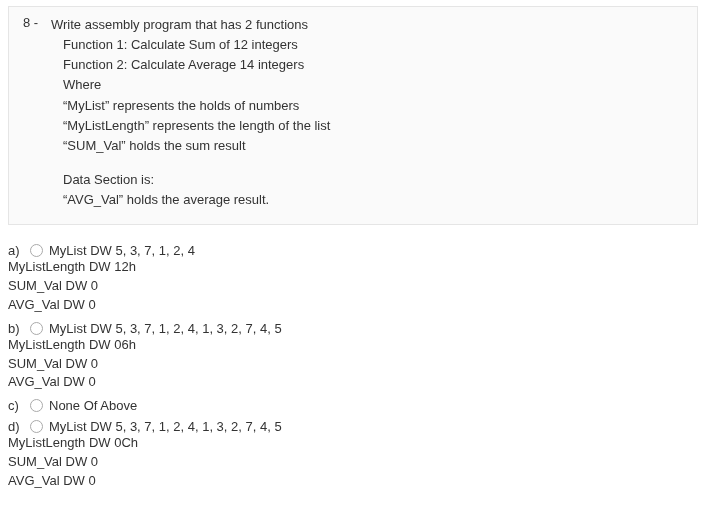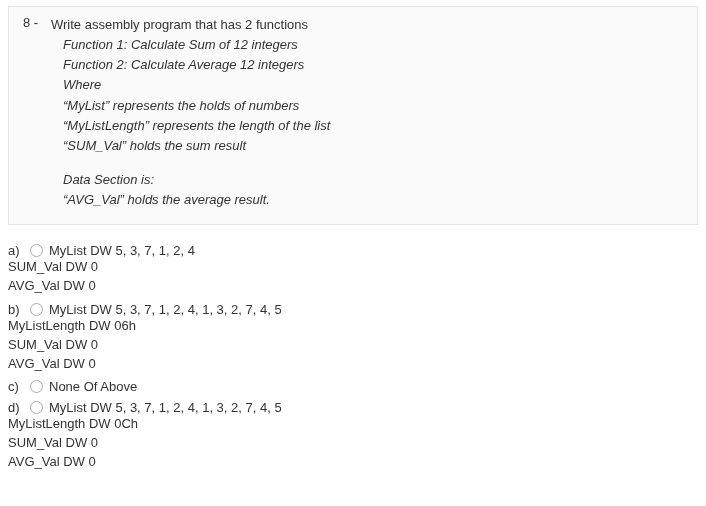--- a/index.html
+++ b/index.html
@@ -19,21 +19,21 @@
     padding: 8px 14px 14px 14px;
   }
   .question-box .row { display: flex; }
   .qnum {
     width: 28px;
     flex-shrink: 0;
   }
   .stem-lines p {
     line-height: 1.55;
   }
-  .stem-indent { margin-left: 12px; font-style: italic; }
+  .stem-indent { margin-left: 12px; }
   .stem-top { margin-top: 14px; }
   .answers {
     padding: 18px 8px 0 8px;
   }
   .opt {
     margin-bottom: 6px;
   }
   .opt-head {
     display: flex;
     align-items: center;
@@ -54,40 +54,41 @@
 </style>
 </head>
 <body>
 
 <div class="question-box">
   <div class="row">
     <div class="qnum">8 -</div>
     <div class="stem-lines">
       <p>Write assembly program that has 2 functions</p>
       <p class="stem-indent">Function 1: Calculate Sum of 12 integers</p>
-      <p class="stem-indent">Function 2: Calculate Average 12 integers</p>
+      <p class="stem-indent">Function 2: Calculate Average 14 integers</p>
       <p class="stem-indent">Where</p>
       <p class="stem-indent">“MyList” represents the holds of numbers</p>
       <p class="stem-indent">“MyListLength” represents the length of the list</p>
       <p class="stem-indent">“SUM_Val” holds the sum result</p>
       <p class="stem-indent stem-top">Data Section is:</p>
       <p class="stem-indent">“AVG_Val” holds the average result.</p>
     </div>
   </div>
 </div>
 
 <div class="answers">
 
   <div class="opt">
     <div class="opt-head">
       <span class="opt-letter">a)</span>
       <span class="radio"></span>
       <span>MyList DW 5, 3, 7, 1, 2, 4</span>
     </div>
     <div class="opt-body">
+      <p>MyListLength DW 12h</p>
       <p>SUM_Val DW 0</p>
       <p>AVG_Val DW 0</p>
     </div>
   </div>
 
   <div class="opt">
     <div class="opt-head">
       <span class="opt-letter">b)</span>
       <span class="radio"></span>
       <span>MyList DW 5, 3, 7, 1, 2, 4, 1, 3, 2, 7, 4, 5</span>

